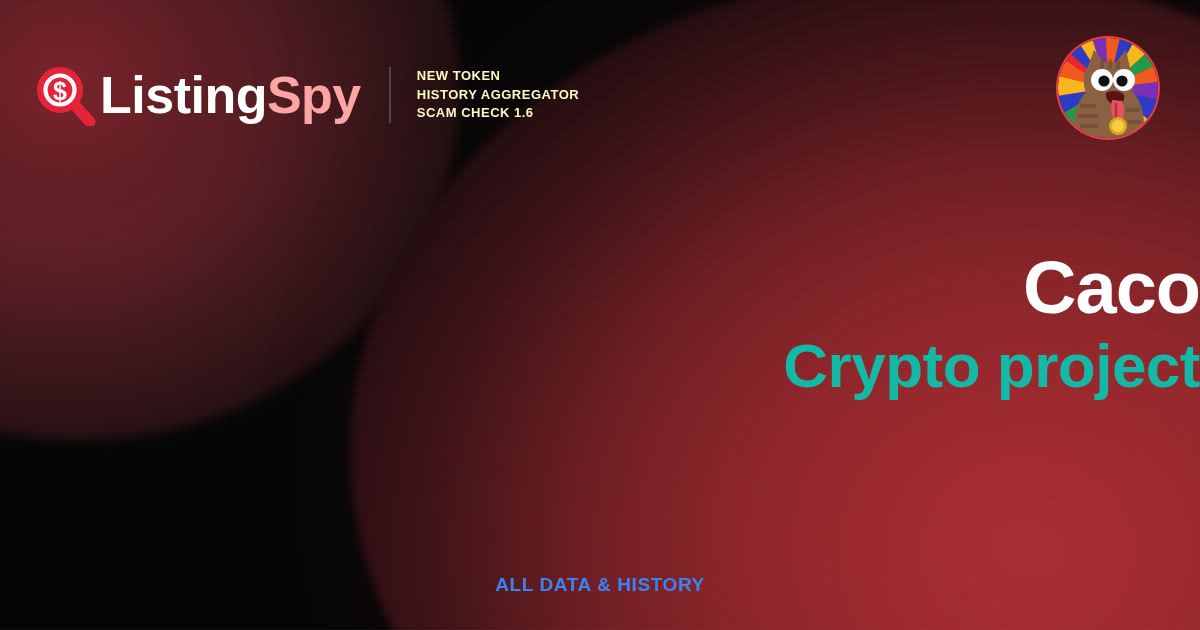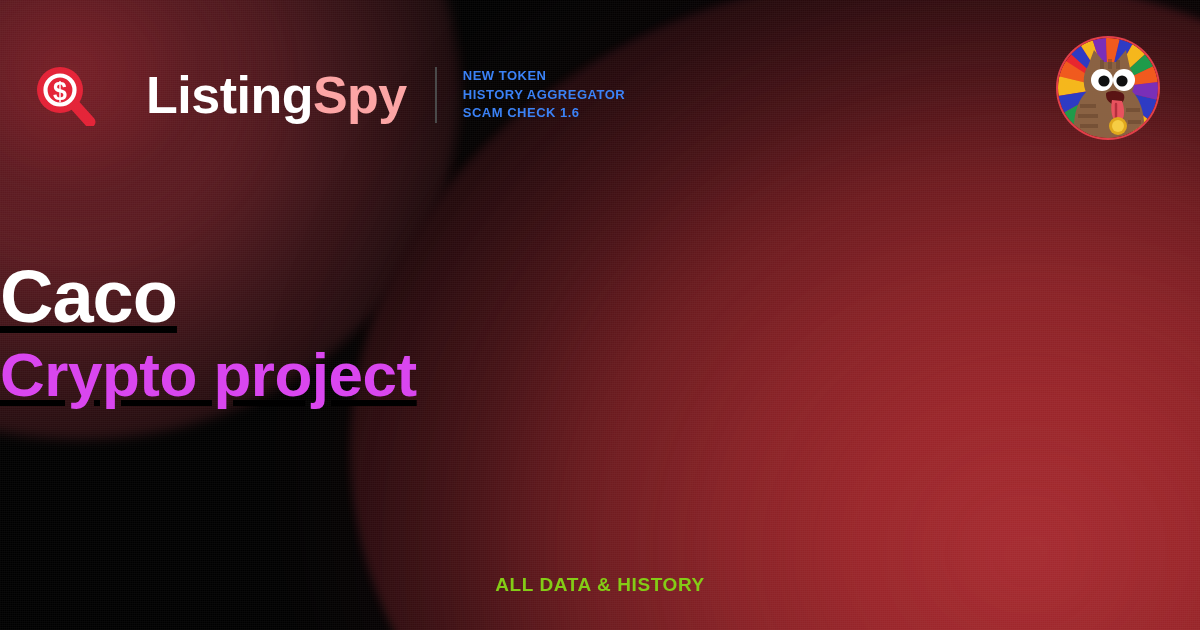--- a/index.html
+++ b/index.html
@@ -111,37 +111,37 @@
     margin-right: 6px;
   }
   .logo-word {
     font-size: 52px;
     font-weight: 700;
     letter-spacing: -0.5px;
     line-height: 1;
     margin-left: -2px;
     white-space: nowrap;
   }
-  .logo-word .listing { color: #ffffff; margin-left: 46px; }
+  .logo-word .listing { color: #ffffff; }
   .logo-word .spy { color: #fca5a5; }
   .divider {
     width: 2px;
     height: 56px;
     background: #4a4a4a;
     margin: 0 26px 0 28px;
     flex: none;
   }
   .tagline {
     display: flex;
     flex-direction: column;
     justify-content: center;
     gap: 2px;
   }
   .tagline span {
-    color: #3b82f6;
+    color: #fef9c3;
     font-size: 13px;
     font-weight: 700;
     letter-spacing: 0.5px;
     line-height: 1.28;
     white-space: nowrap;
   }
 
   
   .avatar {
     position: absolute;
@@ -153,51 +153,50 @@
     overflow: hidden;
     box-shadow: 0 0 0 2px #e2404a;
   }
   .avatar svg { display: block; }
 
   
   .center {
     position: absolute;
     left: 0;
     right: 0;
-    top: 259px;
-    text-align: left;
-    text-decoration: underline;
+    top: 250px;
+    text-align: right;
   }
   .token-name {
     color: #ffffff;
     font-size: 74px;
     font-weight: 700;
     line-height: 1.03;
     letter-spacing: -1px;
     margin: 0;
   }
   .token-kind {
-    color: #d946ef;
+    color: #14b8a6;
     font-size: 62px;
     font-weight: 700;
     line-height: 1.1;
     letter-spacing: -0.5px;
     margin: 6px 0 4px 0;
   }
 
   
   .footer {
     position: absolute;
     left: 0;
     right: 0;
     top: 574px;
     text-align: center;
   }
   .footer-text {
-    color: #84cc16;
+    color: #3b82f6;
     font-size: 19px;
     font-weight: 700;
     letter-spacing: 0.6px;
   }
 </style>
 </head>
 <body>
 
 <div class="canvas">
 

